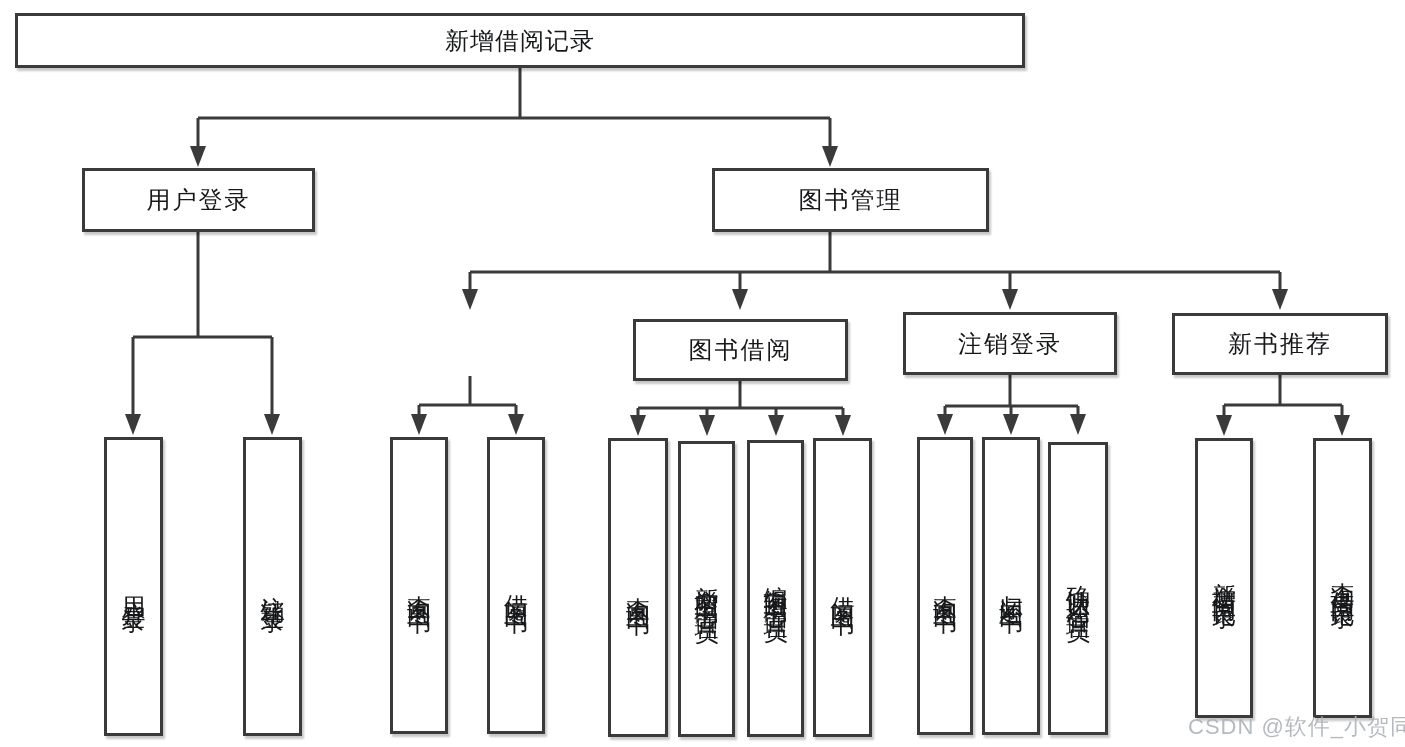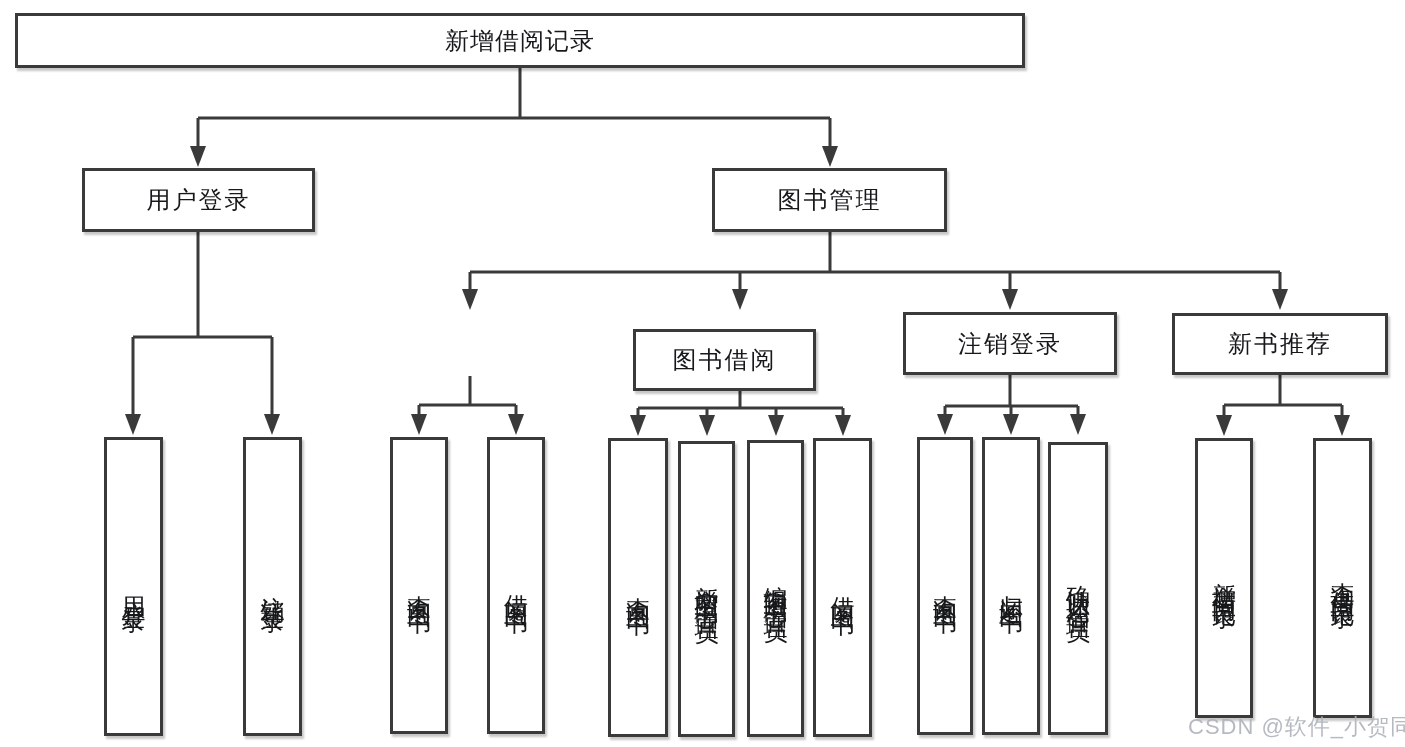--- a/index.html
+++ b/index.html
@@ -100,23 +100,23 @@
       <polygon points="1011,435 1003,414 1019,414"></polygon>
       <polygon points="1078,435 1070,414 1086,414"></polygon>
       <polygon points="1224,436 1216,415 1232,415"></polygon>
       <polygon points="1342,436 1334,415 1350,415"></polygon>
     </g>
   </svg>
 
   <div class="node root" style="left:15px; top:13px; width:1010px; height:55px;">新增借阅记录</div>
 
   <div class="node" style="left:82px; top:168px; width:233px; height:64px;">用户登录</div>
-  <div class="node" style="left:712px; top:168px; width:235px; height:64px;">图书管理</div>
+  <div class="node" style="left:712px; top:168px; width:277px; height:64px;">图书管理</div>
 
-  <div class="node" style="left:633px; top:329px; width:183px; height:62px;">图书借阅</div>
+  <div class="node" style="left:633px; top:319px; width:215px; height:62px;">图书借阅</div>
   <div class="node" style="left:903px; top:312px; width:214px; height:63px;">注销登录</div>
   <div class="node" style="left:1172px; top:313px; width:216px; height:62px;">新书推荐</div>
 
   <div class="node v" style="left:104px; top:437px; width:59px; height:299px;">用户登录</div>
   <div class="node v" style="left:243px; top:437px; width:59px; height:299px;">注销登录</div>
 
   <div class="node v" style="left:390px; top:437px; width:58px; height:297px;">查询图书</div>
   <div class="node v" style="left:487px; top:437px; width:58px; height:297px;">借阅图书</div>
 
   <div class="node v" style="left:608px; top:438px; width:60px; height:299px;">查询图书</div>

